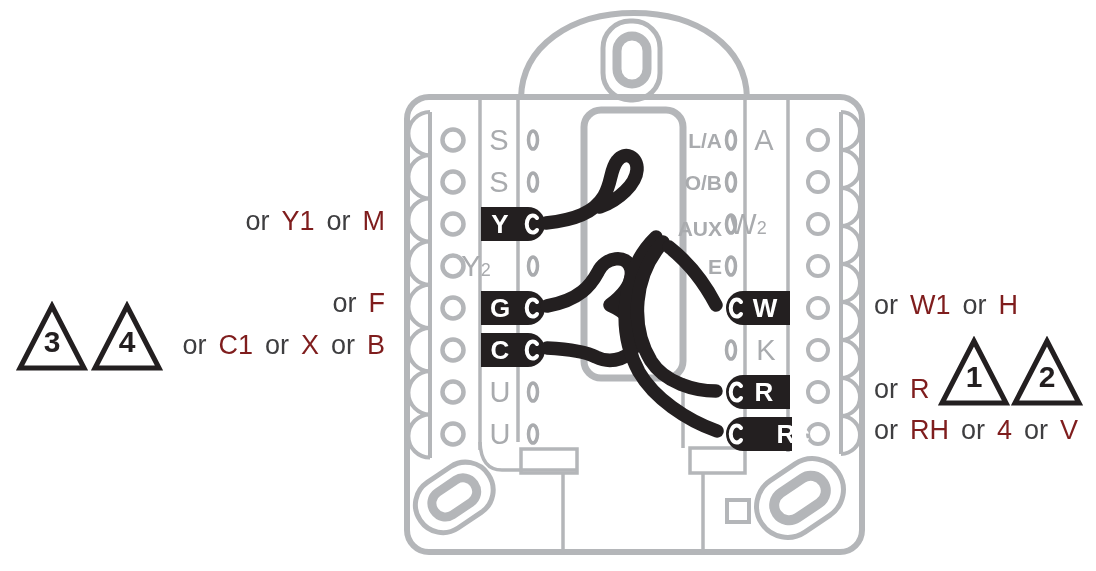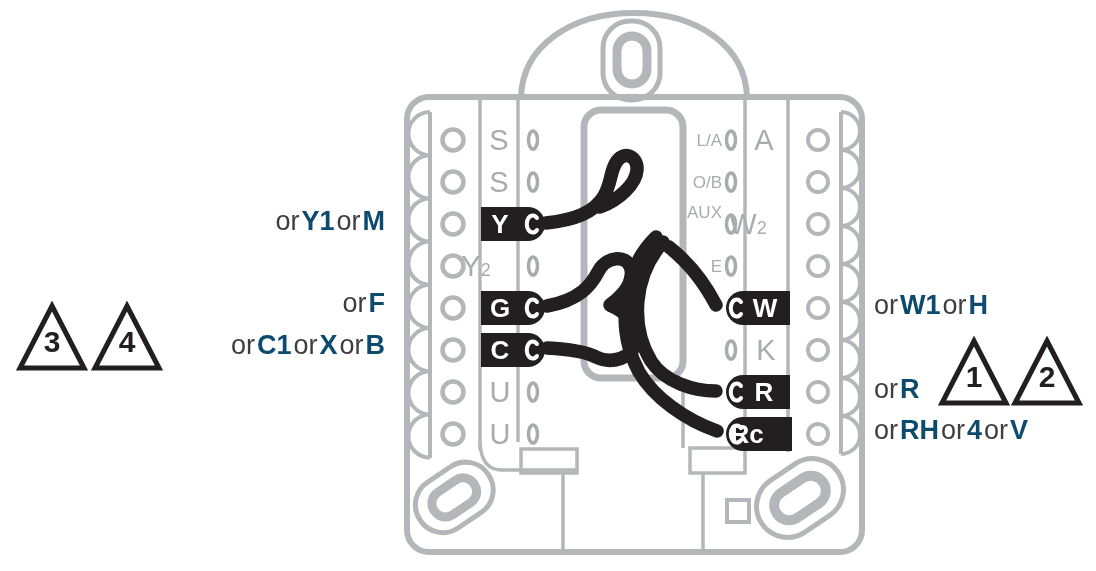--- a/index.html
+++ b/index.html
@@ -3,29 +3,29 @@
 <meta charset="utf-8">
 <style>
   html,body{margin:0;padding:0;background:#ffffff;}
   .stage{position:relative;width:1096px;height:571px;background:#ffffff;overflow:hidden;
          font-family:"Liberation Sans",sans-serif;}
   .stage svg{position:absolute;left:0;top:0;}
   
   .gl{position:absolute;transform:translate(-50%,-50%);color:#a9abae;font-size:29px;line-height:1;
       letter-spacing:0;}
   .gl .sub{font-size:18px;}
-  .gl.sm{font-size:17px;transform:translate(-100%,-50%);}
+  .gl.sm{font-size:21px;transform:translate(-100%,-50%);font-weight:bold;}
   .gl.big{font-size:29px;}
   
   .pl{position:absolute;transform:translate(-50%,-50%);color:#ffffff;font-size:26px;font-weight:bold;line-height:1;}
   
-  .anno{position:absolute;display:flex;gap:2px;align-items:baseline;font-size:27px;line-height:32px;
+  .anno{position:absolute;display:flex;gap:12px;align-items:baseline;font-size:27px;line-height:32px;
         white-space:nowrap;}
   .anno .w{color:#3e3e40;}
-  .anno .b{color:#0c4a6e;font-weight:bold;}
+  .anno .b{color:#7f1d1d;font-weight:normal;}
   
   .tri{position:absolute;width:72px;height:71px;}
   .tri svg{position:absolute;left:0;top:0;}
   .tri .num{position:absolute;left:50%;top:58%;transform:translate(-50%,-50%);
             font-size:30px;font-weight:bold;color:#231f20;}
 </style>
 </head>
 <body>
 
 <div class="stage">
@@ -159,33 +159,33 @@
   </svg>
 
   <span class="gl" style="left:499px;top:140px">S</span>
   <span class="gl" style="left:499px;top:182px">S</span>
   <span class="gl" style="left:476px;top:266px"><span>Y</span><span class="sub">2</span></span>
   <span class="gl" style="left:500px;top:392px">U</span>
   <span class="gl" style="left:500px;top:434px">U</span>
 
   <span class="gl sm" style="left:722px;top:140px">L/A</span>
   <span class="gl sm" style="left:722px;top:182px">O/B</span>
-  <span class="gl sm" style="left:722px;top:212px">AUX</span>
+  <span class="gl sm" style="left:722px;top:228px">AUX</span>
   <span class="gl sm" style="left:722px;top:266px">E</span>
 
   <span class="gl big" style="left:764px;top:140px">A</span>
   <span class="gl big" style="left:748px;top:224px"><span>W</span><span class="sub">2</span></span>
   <span class="gl big" style="left:766px;top:350px">K</span>
 
   <span class="pl" style="left:500px;top:224px">Y</span>
   <span class="pl" style="left:500px;top:308px">G</span>
   <span class="pl" style="left:500px;top:350px">C</span>
   <span class="pl" style="left:765px;top:308px">W</span>
   <span class="pl" style="left:764px;top:392px">R</span>
-  <span class="pl" style="left:747px;top:434px">Rc</span>
+  <span class="pl" style="left:793px;top:434px">Rc</span>
 
   <div class="anno" style="right:711px;top:205px">
     <span class="w">or</span>
     <span class="b">Y1</span>
     <span class="w">or</span>
     <span class="b">M</span>
   </div>
   <div class="anno" style="right:711px;top:287px">
     <span class="w">or</span>
     <span class="b">F</span>

